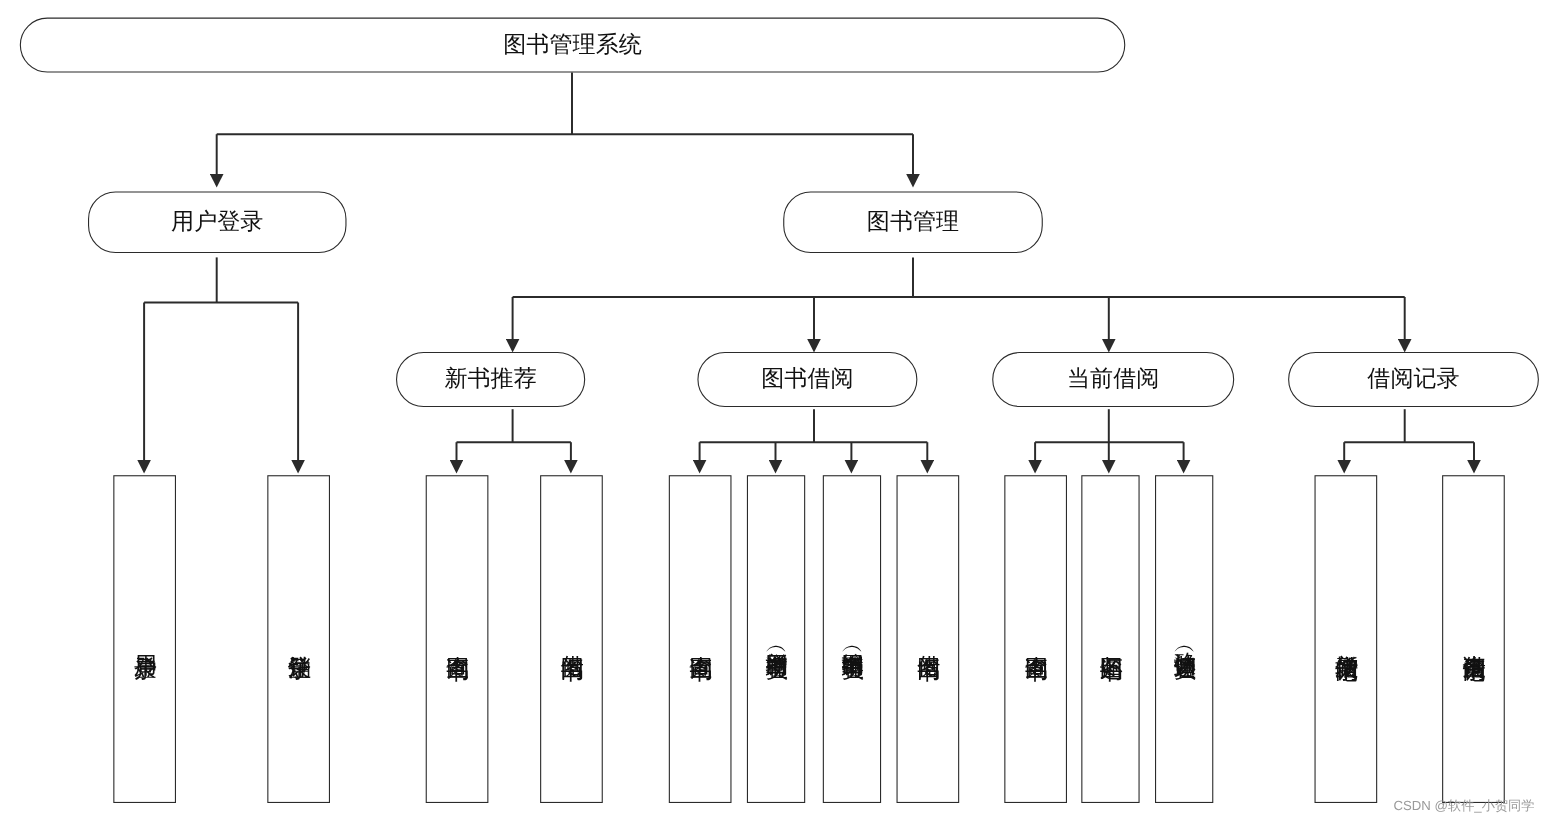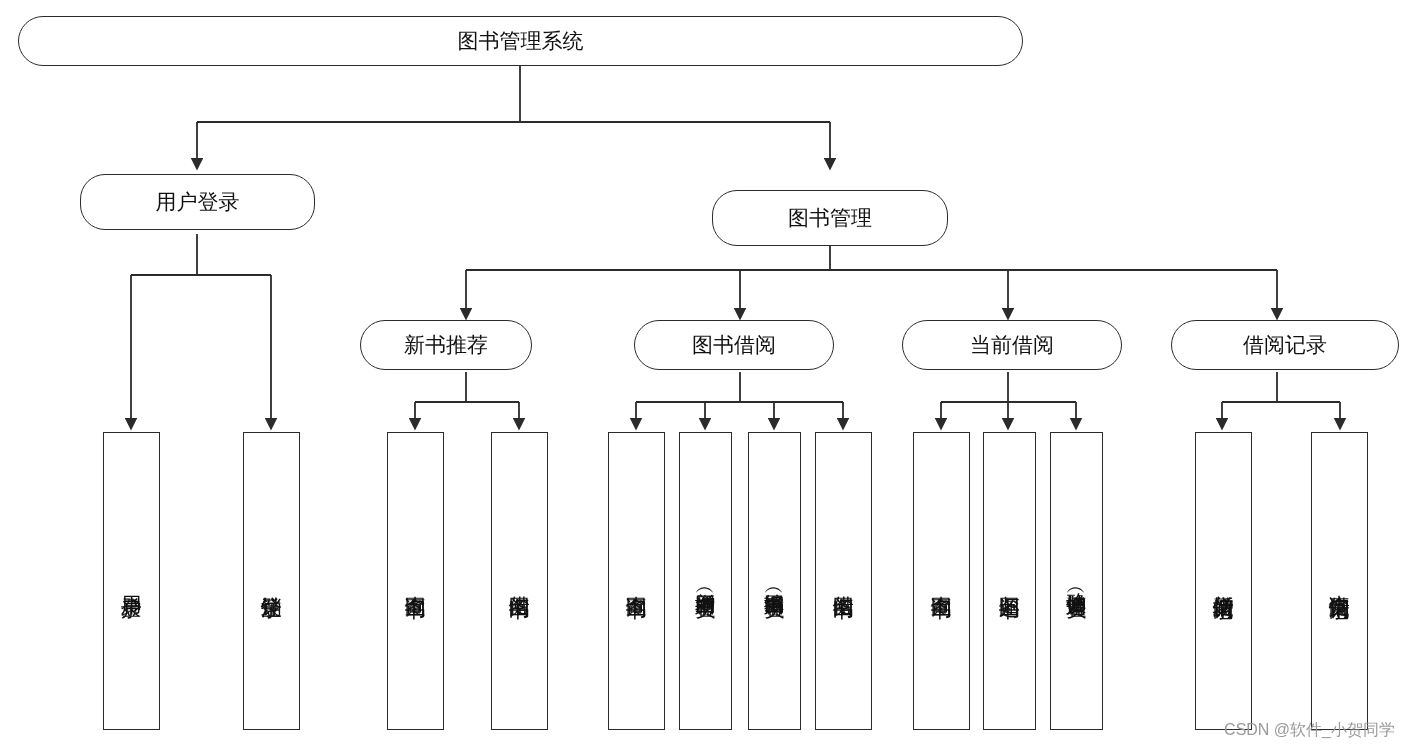--- a/index.html
+++ b/index.html
@@ -50,21 +50,21 @@
     line-height: 1.12;
     letter-spacing: 1px;
   }
   .node.v.small {
     font-size: 20px;
   }
   .watermark {
     position: absolute;
     right: 10px;
     bottom: 6px;
-    font-size: 16px;
+    font-size: 12px;
     color: #9a9a9a;
     white-space: nowrap;
   }
 </style>
 </head>
 <body>
 
 <div id="canvas">
 
   <svg class="wires" viewBox="0 0 1405 747">
@@ -117,21 +117,21 @@
     </g>
   </svg>
 
   <div class="node h" style="left:18px; top:16px; width:1005px; height:50px;">
     <span>图书管理系统</span>
   </div>
 
   <div class="node h" style="left:80px; top:174px; width:235px; height:56px;">
     <span>用户登录</span>
   </div>
-  <div class="node h" style="left:712px; top:174px; width:236px; height:56px;margin-top:16px;">
+  <div class="node h" style="left:712px; top:174px; width:236px; height:56px;">
     <span>图书管理</span>
   </div>
 
   <div class="node h" style="left:360px; top:320px; width:172px; height:50px;">
     <span>新书推荐</span>
   </div>
   <div class="node h" style="left:634px; top:320px; width:200px; height:50px;">
     <span>图书借阅</span>
   </div>
   <div class="node h" style="left:902px; top:320px; width:220px; height:50px;">

